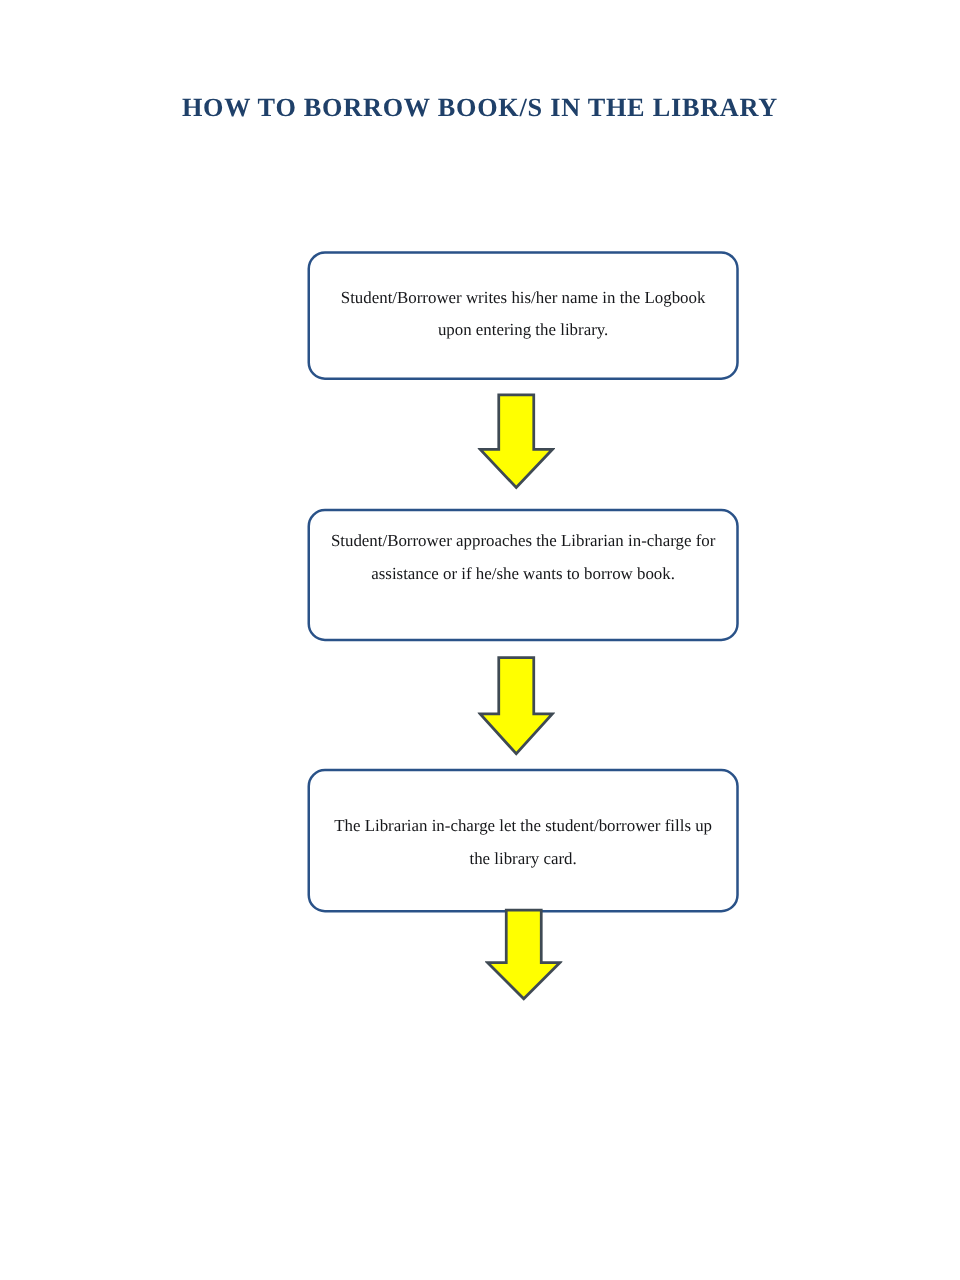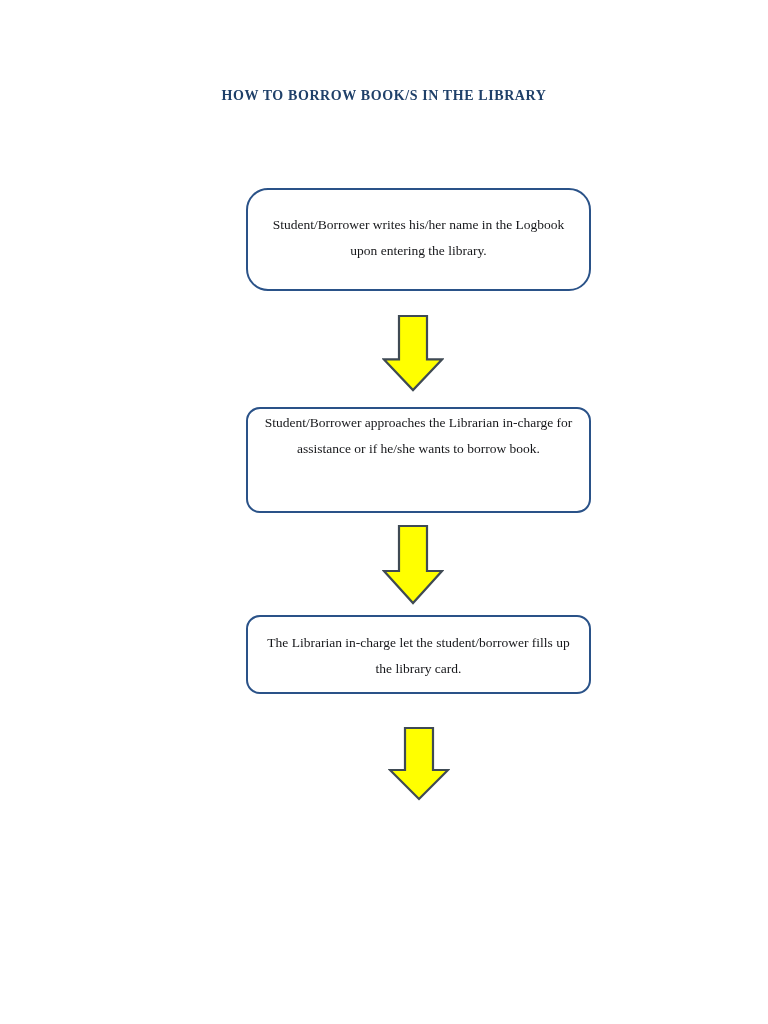--- a/index.html
+++ b/index.html
@@ -22,26 +22,26 @@
     top: 0;
     width: 768px;
     height: 1024px;
     background: #ffffff;
   }
 
   
   .doc-title {
     position: absolute;
     left: 0;
-    top: 88px;
+    top: 74px;
     width: 768px;
     text-align: center;
     font-family: "Liberation Serif", "DejaVu Serif", serif;
     font-weight: bold;
-    font-size: 14px;
+    font-size: 21px;
     letter-spacing: 0.6px;
     color: #1f4069;
     white-space: nowrap;
   }
 
   
   .flow-box {
     position: absolute;
     left: 246px;
     width: 345px;
@@ -55,27 +55,27 @@
   .flow-box .box-text {
     width: 88%;
     text-align: center;
     font-family: "Liberation Serif", "DejaVu Serif", serif;
     font-size: 13.5px;
     line-height: 26px;
     color: #16171a;
   }
 
   
-  #box-1 { top: 188px; height: 103px; align-items: center; border-radius: 22px; }
+  #box-1 { top: 201px; height: 103px; align-items: center; }
   #box-1 .box-text { transform: translateY(-2px); }
 
   #box-2 { top: 407px; height: 106px; align-items: flex-start; }
-  #box-2 .box-text { padding-top: 1px; width: 92%; }
+  #box-2 .box-text { padding-top: 11px; width: 92%; }
 
-  #box-3 { top: 615px; height: 79px; align-items: center; }
+  #box-3 { top: 615px; height: 115px; align-items: center; }
   #box-3 .box-text { transform: translateY(1px); width: 94%; }
 
   #box-4 { top: 813px; height: 103px; align-items: center; }
   #box-4 .box-text { transform: translateY(1px); }
 
   
   .flow-arrow {
     position: absolute;
     width: 62px;
     height: 80px;

